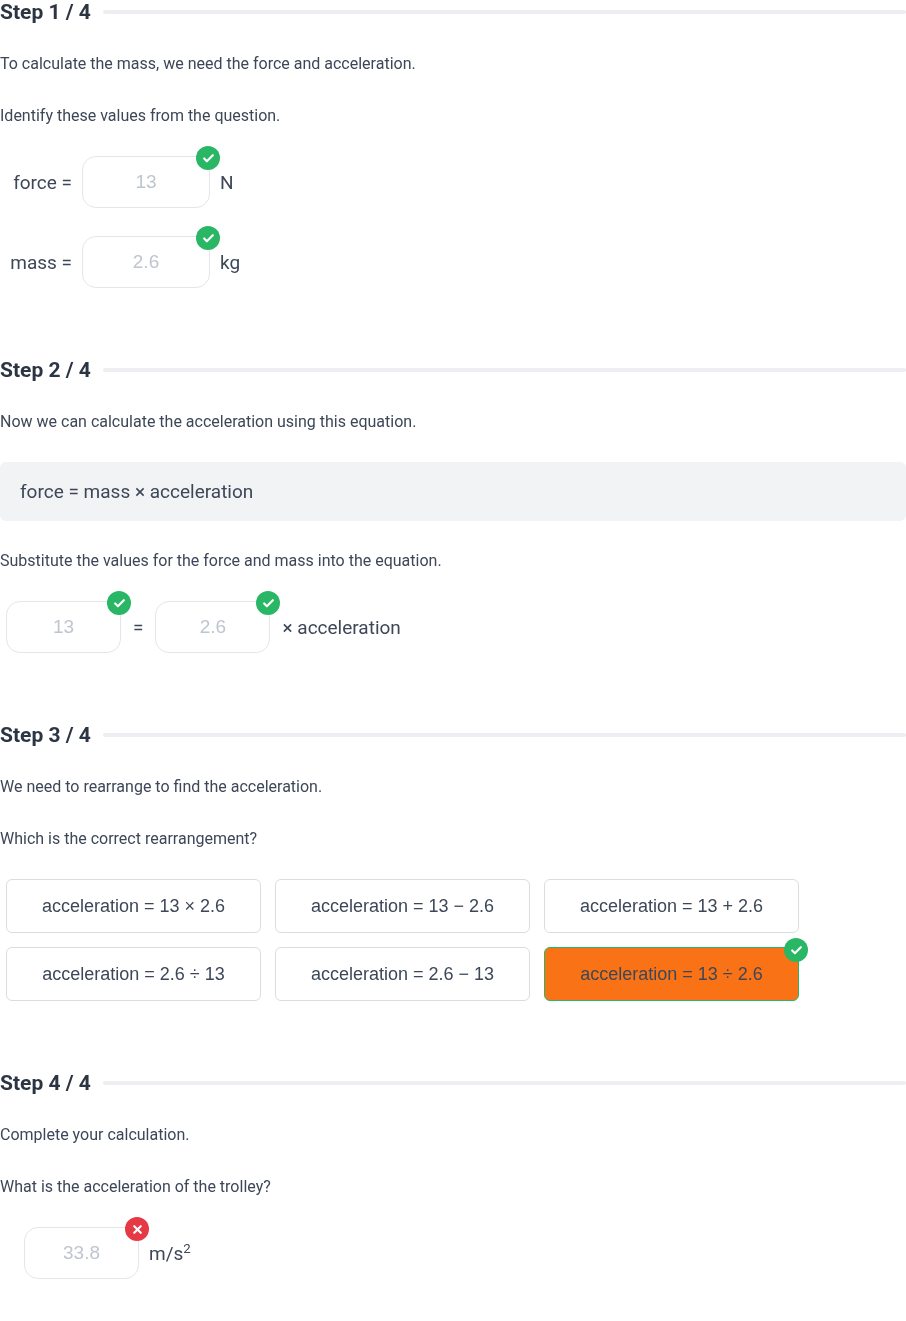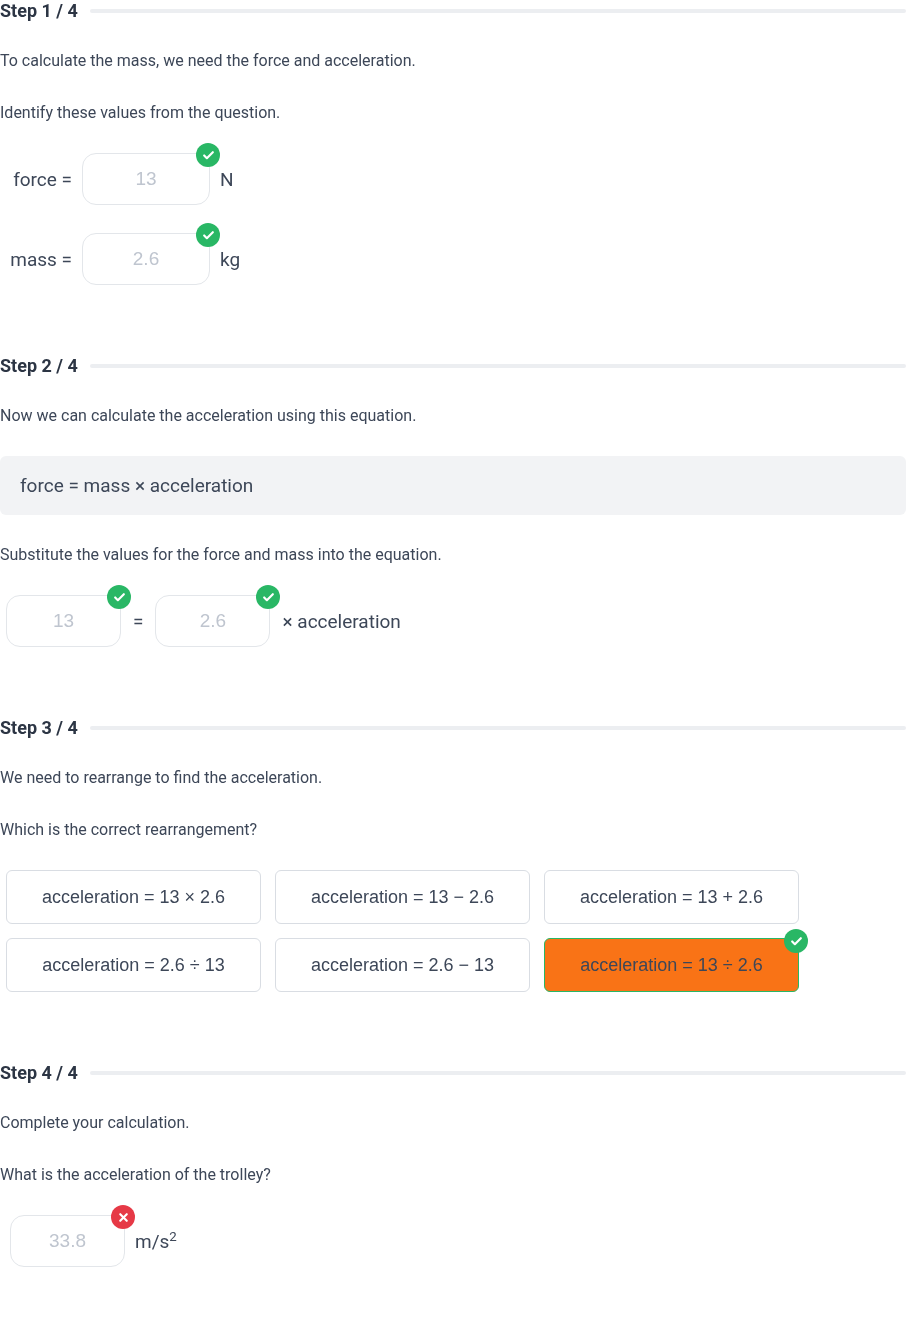--- a/index.html
+++ b/index.html
@@ -10,21 +10,21 @@
       padding: 0;
       width: 906px;
     }
     .step-header {
       display: flex;
       align-items: center;
       gap: 12px;
       margin-bottom: 28px;
     }
     .step-title {
-      font-size: 18px;
+      font-size: 21px;
       font-weight: 700;
       color: #2c3544;
       white-space: nowrap;
       text-align: center;
     }
     .step-line {
       flex-grow: 1;
       height: 4px;
       background: #eceef1;
       border-radius: 2px;
@@ -235,21 +235,21 @@
 </div>
 
 <div class="step-block" style="margin-bottom:20px;">
   <div class="step-header">
     <span class="step-title">Step 4 / 4</span>
     <div class="step-line"></div>
   </div>
   <p class="body-text">Complete your calculation.</p>
   <p class="body-text">What is the acceleration of the trolley?</p>
 
-  <div class="input-row" style="padding-left:10px; margin-bottom:0;align-items:center;">
+  <div class="input-row" style="padding-left:24px; margin-bottom:0;align-items:center;">
     <div class="input-wrapper">
       <input class="text-input text-input-small" type="text" value="33.8" style="">
       <div class="badge badge-cross">
         <svg viewBox="0 0 24 24" fill="none" stroke="#ffffff" stroke-width="4" stroke-linecap="round" stroke-linejoin="round">
             <line x1="18" y1="6" x2="6" y2="18"></line>
             <line x1="6" y1="6" x2="18" y2="18"></line>
           </svg>
       </div>
     </div>
     <span class="unit-text">m/s<sup>2</sup></span>

